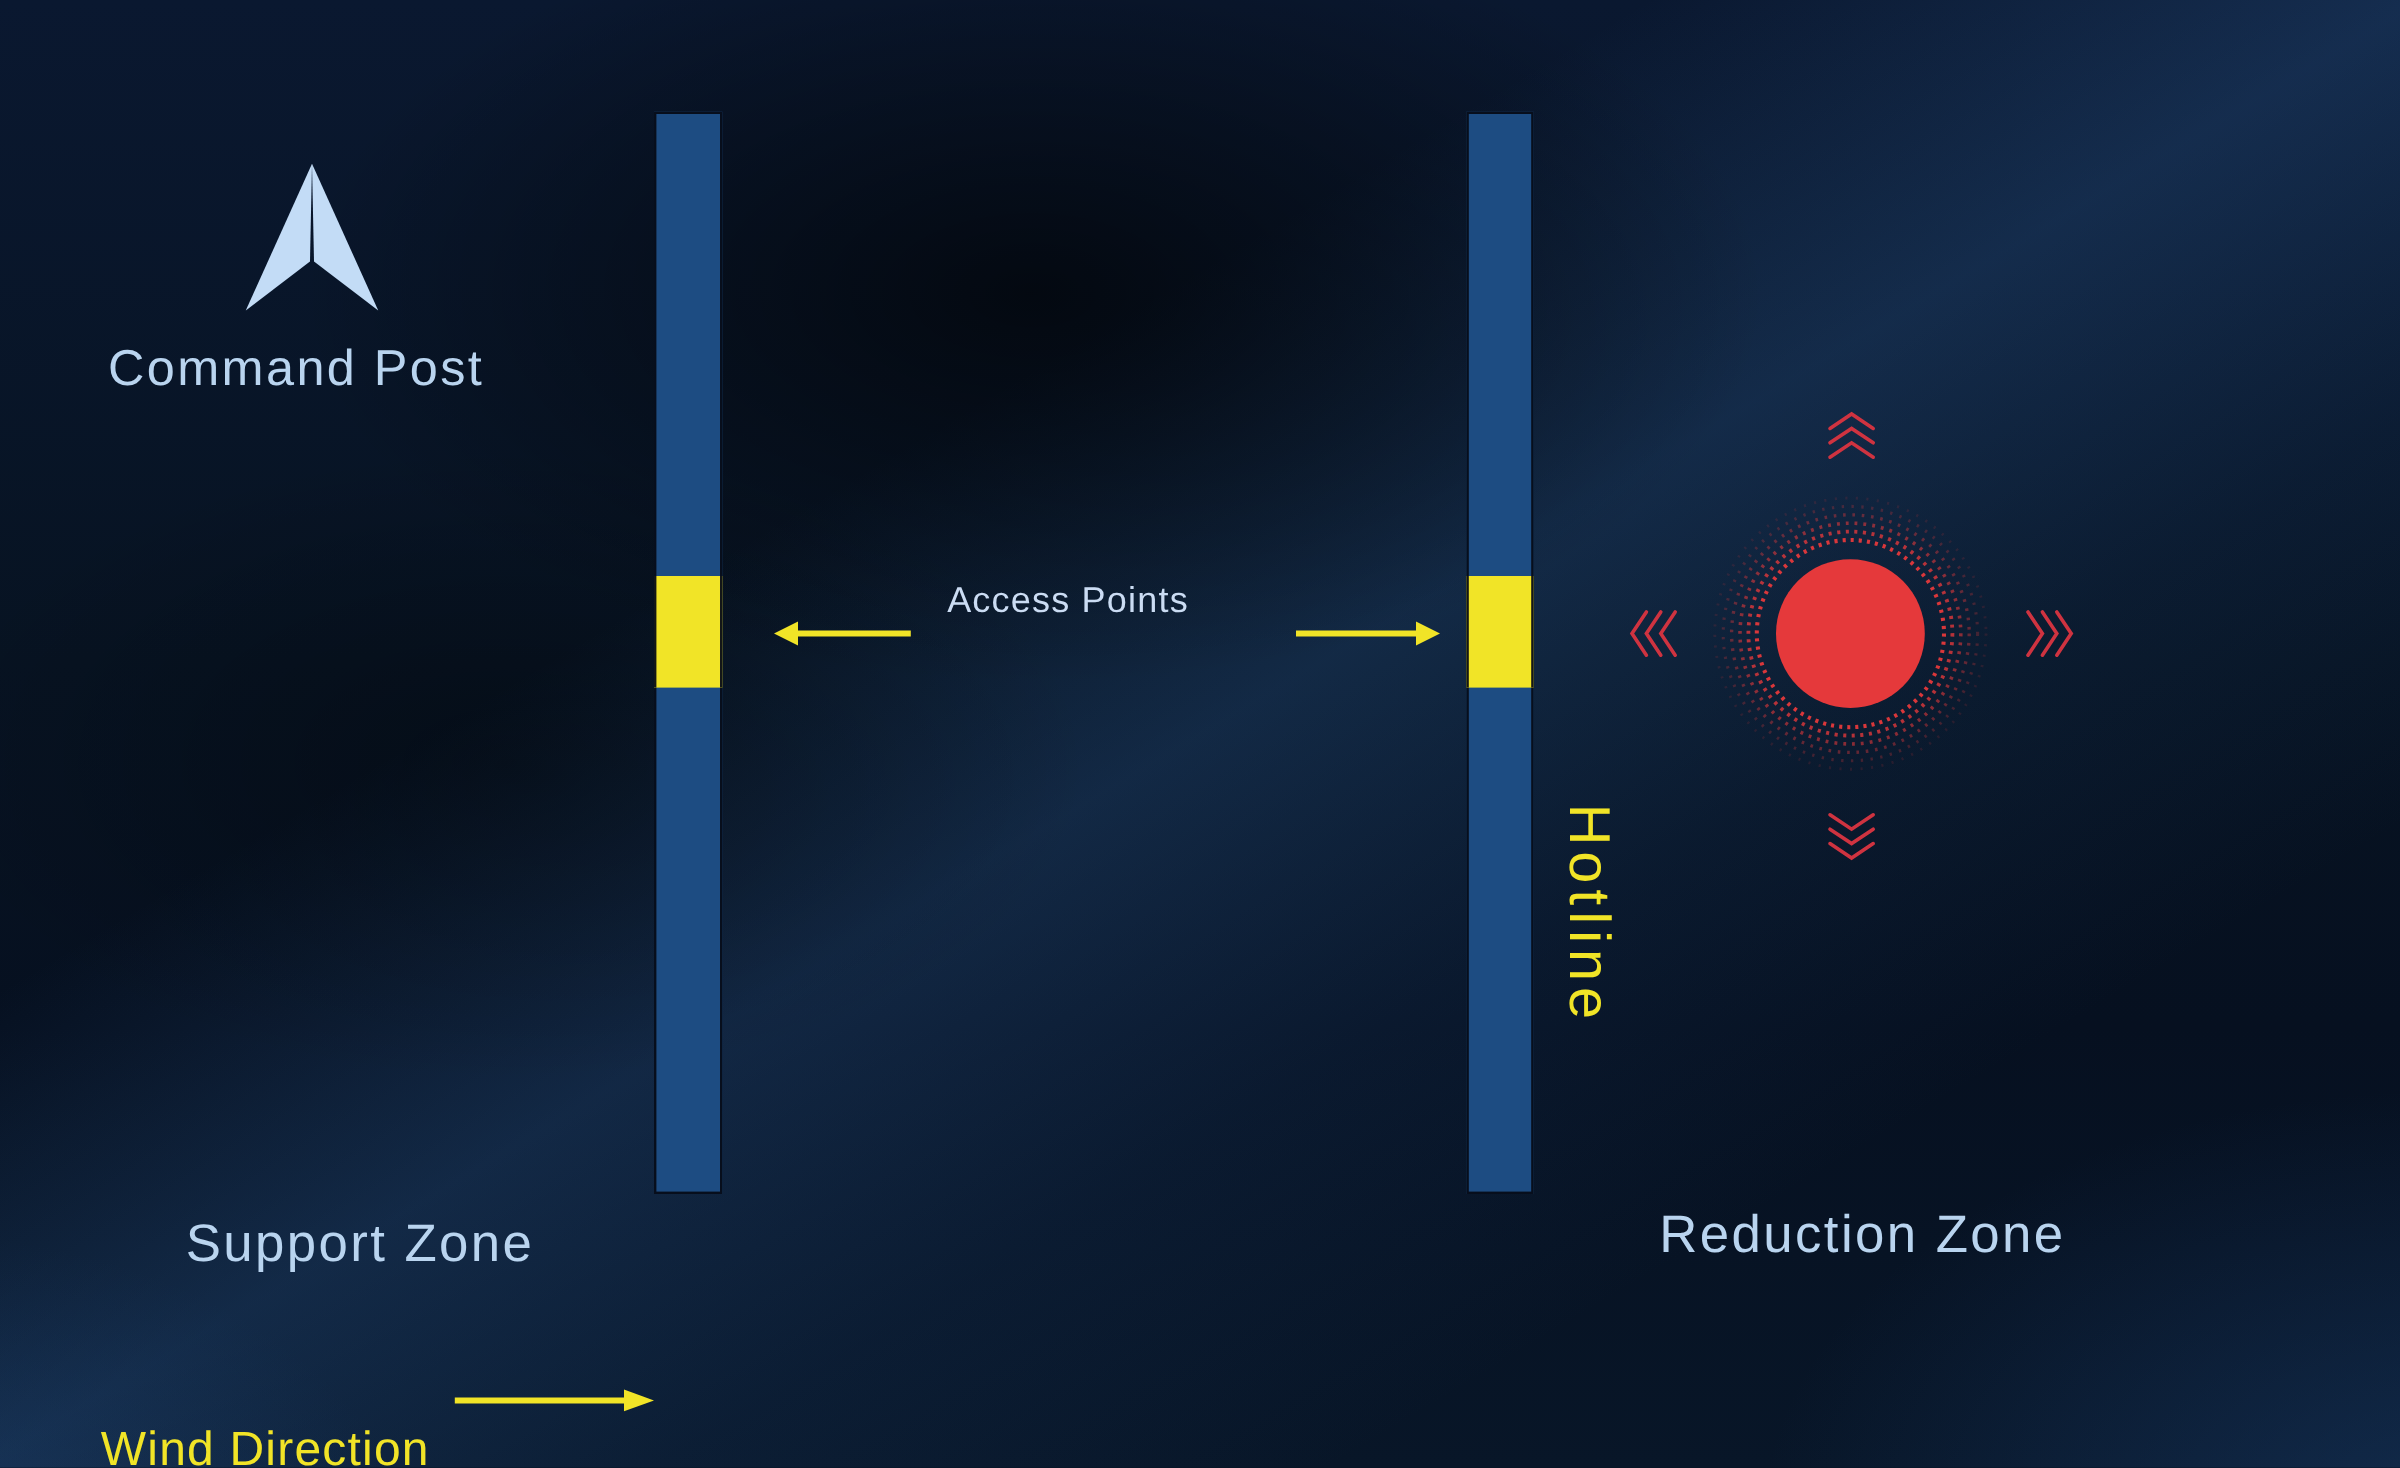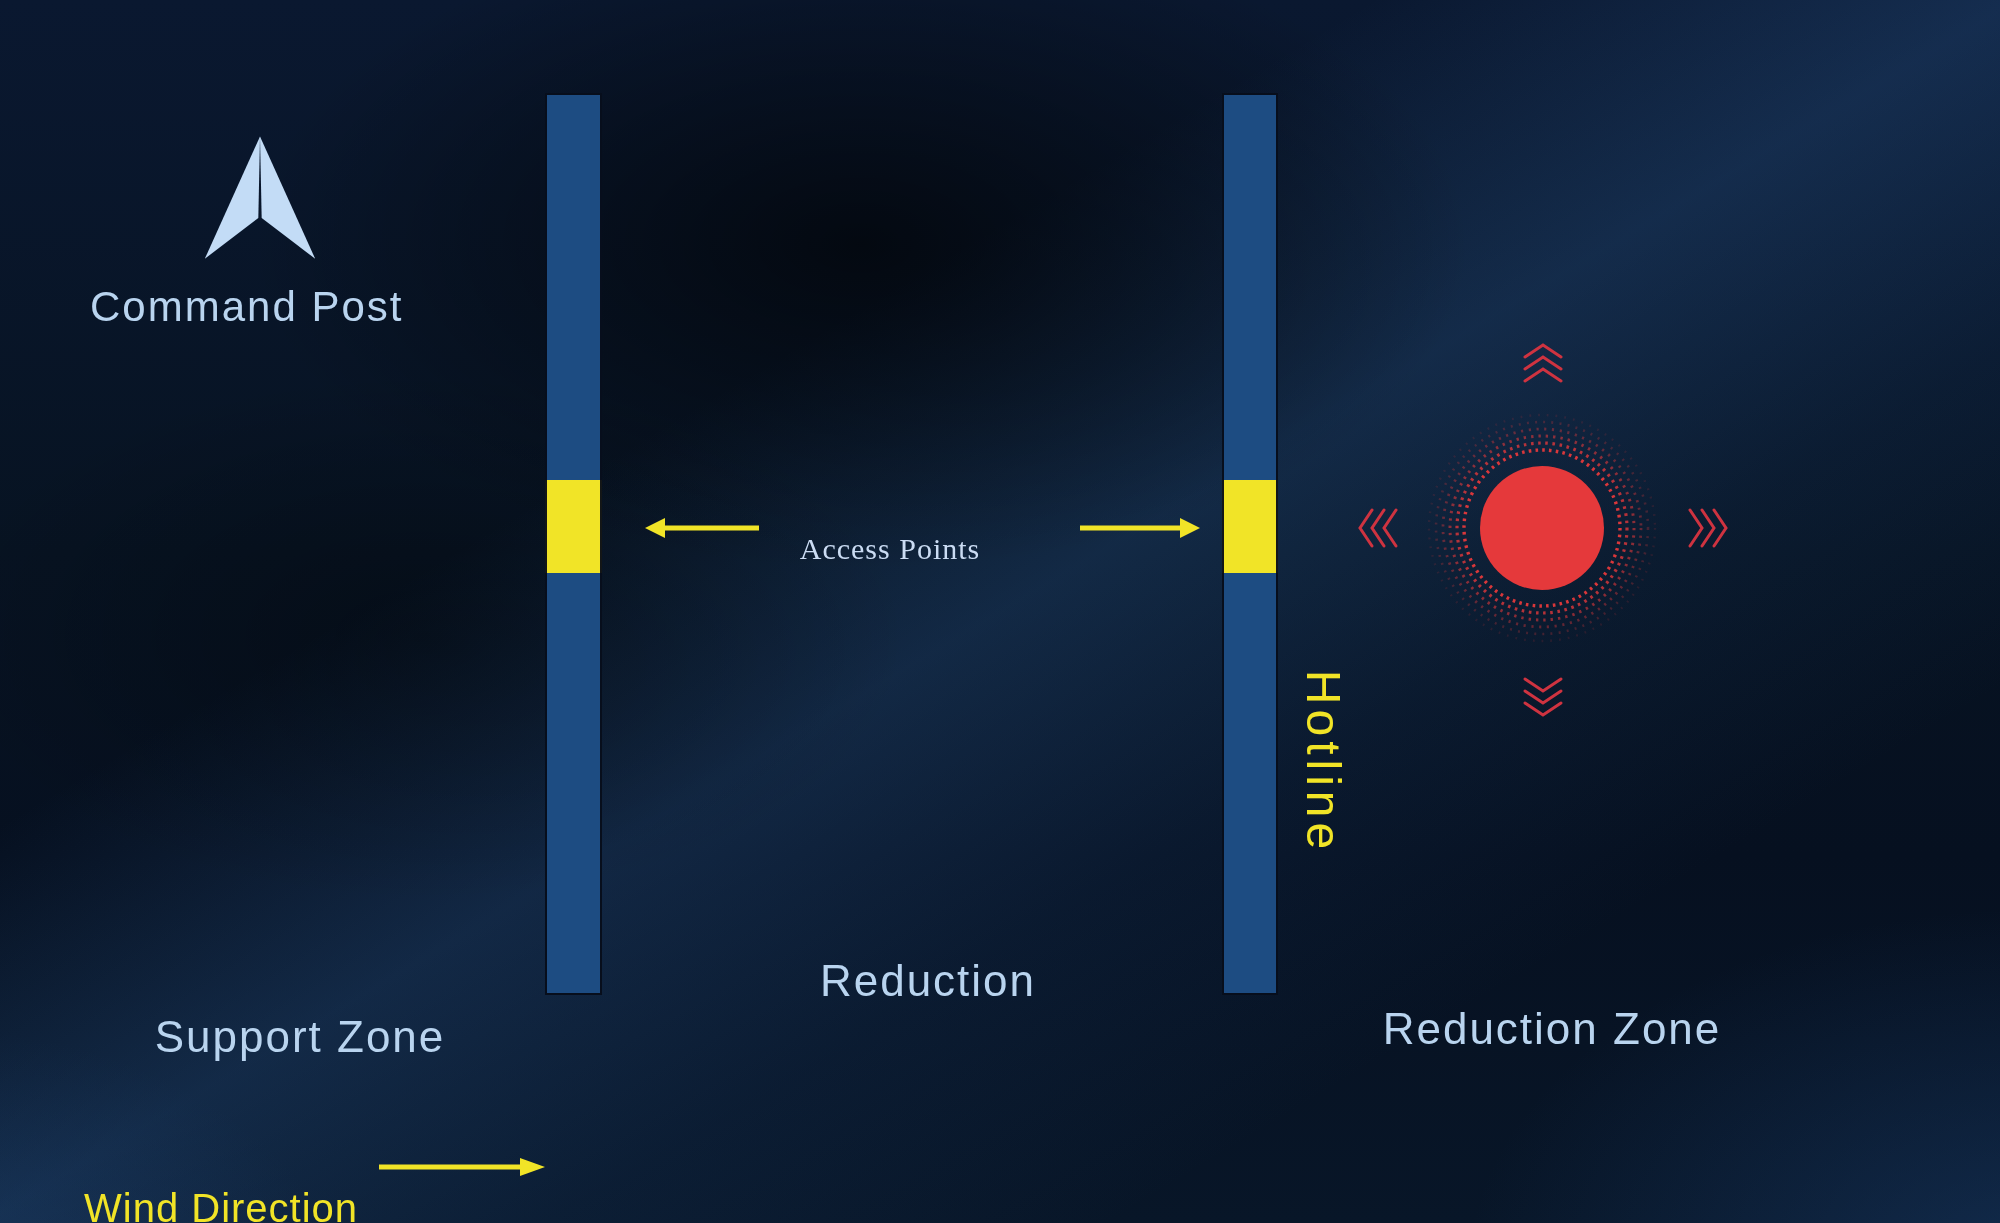--- a/index.html
+++ b/index.html
@@ -87,21 +87,21 @@
 </div>
 
 <div class="abs barrier" style="left:1222px;top:93px;width:56px;height:902px;">
   <div class="access-gap" style="top:385px;height:93px;"></div>
 </div>
 
 <svg class="abs" style="left:643px;top:514px;" width="118" height="28" viewBox="0 0 118 28">
   <line x1="116" y1="14" x2="18" y2="14" stroke="#f1e427" stroke-width="5"></line>
   <polygon points="2,14 22,4 22,24" fill="#f1e427"></polygon>
 </svg>
-<div class="abs access-label" style="left:770px;top:532px;width:240px;font-family:Liberation Serif, serif;">Access Points</div>
+<div class="abs access-label" style="left:770px;top:484px;width:240px;">Access Points</div>
 <svg class="abs" style="left:1078px;top:514px;" width="124" height="28" viewBox="0 0 124 28">
   <line x1="2" y1="14" x2="104" y2="14" stroke="#f1e427" stroke-width="5"></line>
   <polygon points="122,14 102,4 102,24" fill="#f1e427"></polygon>
 </svg>
 
 <div class="abs hotline-label" style="left:1193px;top:734px;width:260px;height:56px;">Hotline</div>
 
 <svg class="abs" style="left:1422px;top:408px;" width="240" height="240" viewBox="0 0 240 240">
   <g stroke="#e5393b" fill="none">
     <circle cx="120" cy="120" r="78" stroke-width="3.4" stroke-dasharray="2.6 4.2" opacity="0.95"></circle>
@@ -139,21 +139,20 @@
   <g stroke="#cf3340" stroke-width="3" fill="none" stroke-linecap="round">
     <polyline points="4,4 16,22 4,40"></polyline>
     <polyline points="16,4 28,22 16,40"></polyline>
     <polyline points="28,4 40,22 28,40"></polyline>
   </g>
 </svg>
 
 <div class="abs zone-label" style="left:60px;top:1012px;width:480px;">Support Zone</div>
 
 <div class="abs zone-label" style="left:728px;top:952px;width:400px;">
-  <div class="crz-line">Reduction</div>
 </div>
 
 <div class="abs zone-label" style="left:1352px;top:1004px;width:400px;">Reduction Zone</div>
 
 <div class="abs wind-label" style="left:84px;top:1140px;margin-top:46px;">Wind Direction</div>
 <svg class="abs" style="left:376px;top:1152px;" width="172" height="30" viewBox="0 0 172 30">
   <line x1="3" y1="15" x2="148" y2="15" stroke="#f1e427" stroke-width="5"></line>
   <polygon points="169,15 144,6 144,24" fill="#f1e427"></polygon>
 </svg>
 

